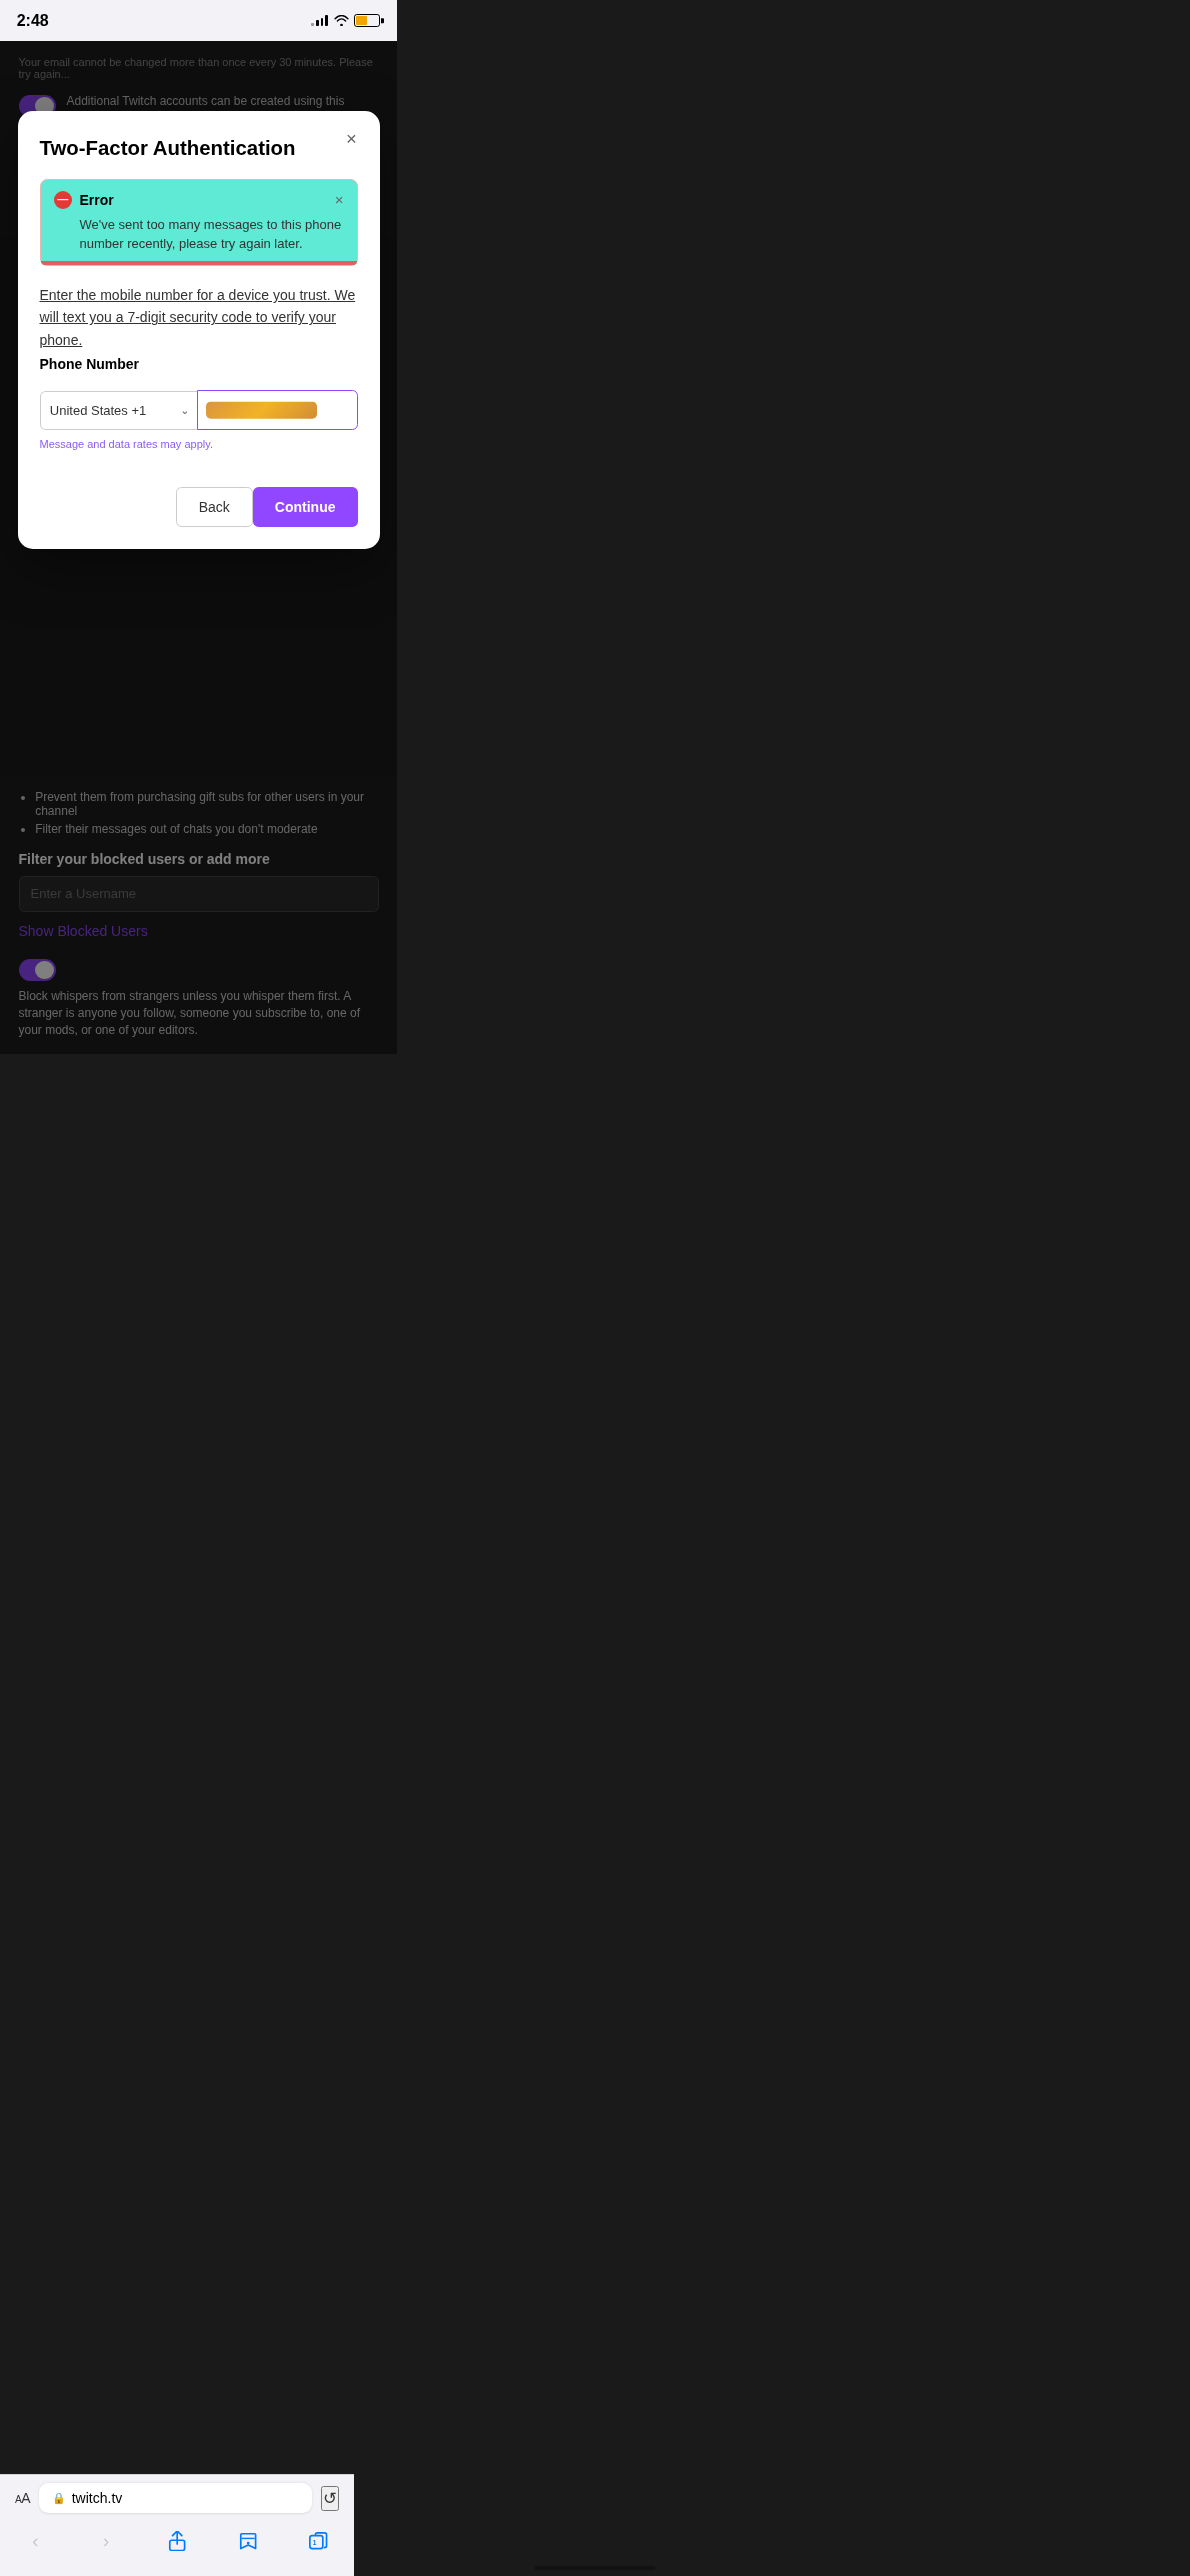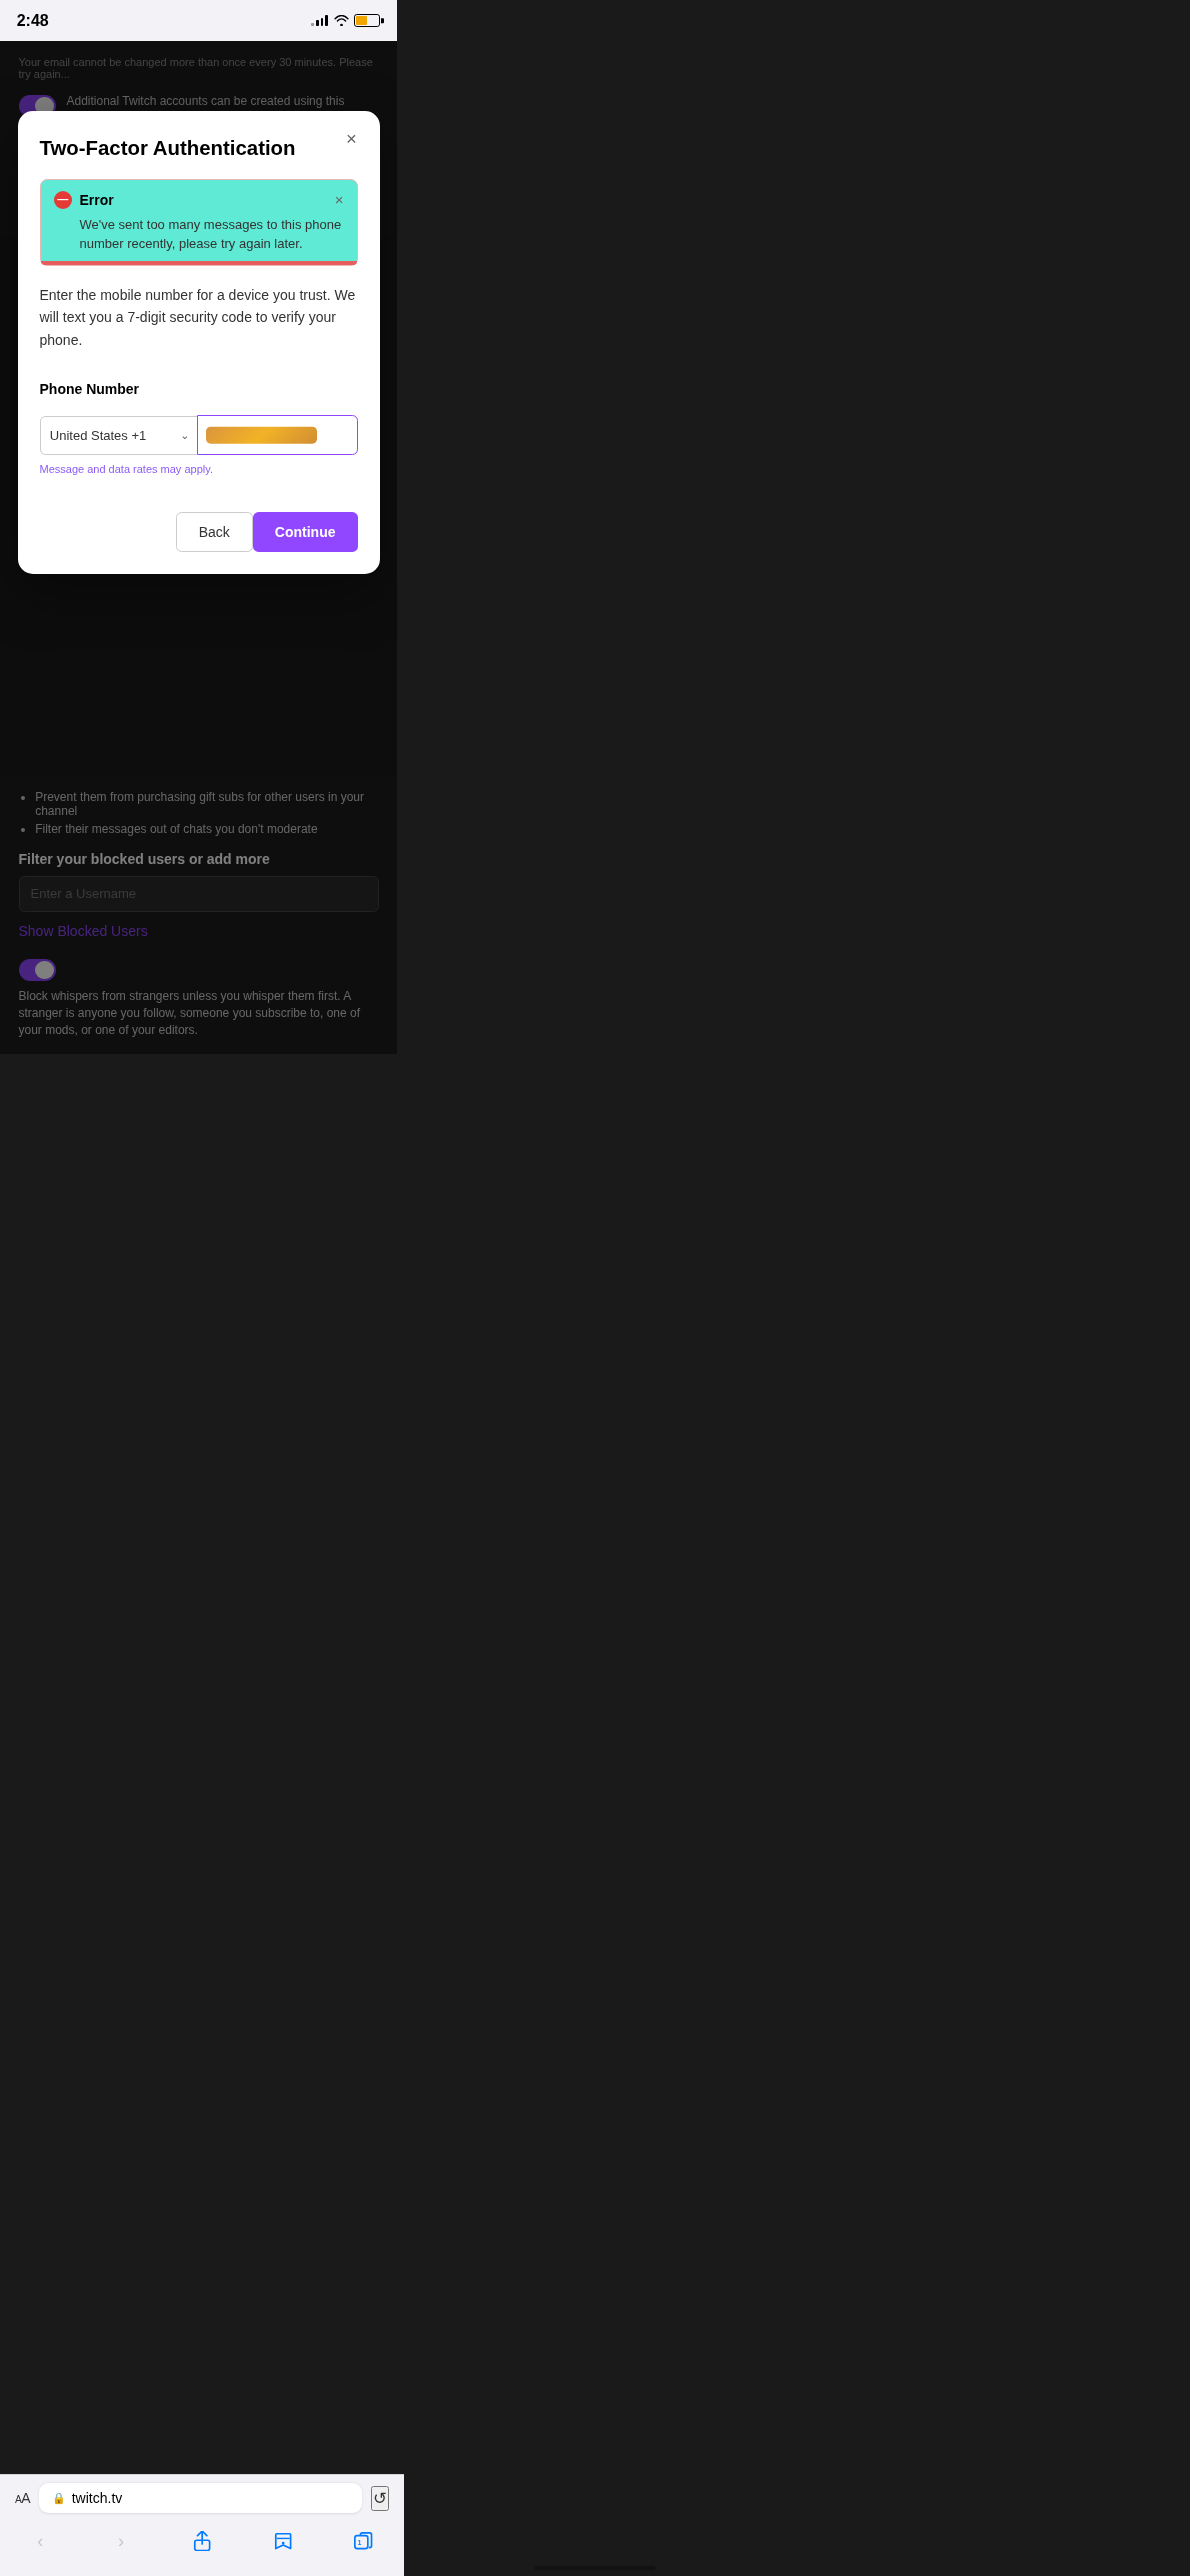--- a/index.html
+++ b/index.html
@@ -235,21 +235,22 @@
       color: #333;
       line-height: 1.5;
       padding-left: 26px;
     }
 
     
     .modal-description {
       font-size: 14px;
       color: #333;
       line-height: 1.6;
-      margin-bottom: 30px;
+      margin-bottom: 5px;
+      text-decoration: underline;
     }
     .phone-label {
       font-size: 14px;
       font-weight: 700;
       color: #000;
       margin-bottom: 18px;
     }
     .phone-input-row {
       display: flex;
       gap: 0;
@@ -359,21 +360,21 @@
       margin-bottom: 18.5px;
       display: block;
     }
 
     
     .safari-bar {
       position: fixed;
       bottom: 0;
       left: 0;
       right: 0;
-      width: 404px;
+      width: 354px;
       background: #f2f2f7;
       border-top: 0.9px solid #d1d1d6;
       z-index: 200;
     }
     .safari-url-bar {
       padding: 7.4px 15px;
       display: flex;
       align-items: center;
       gap: 9.3px;
     }

